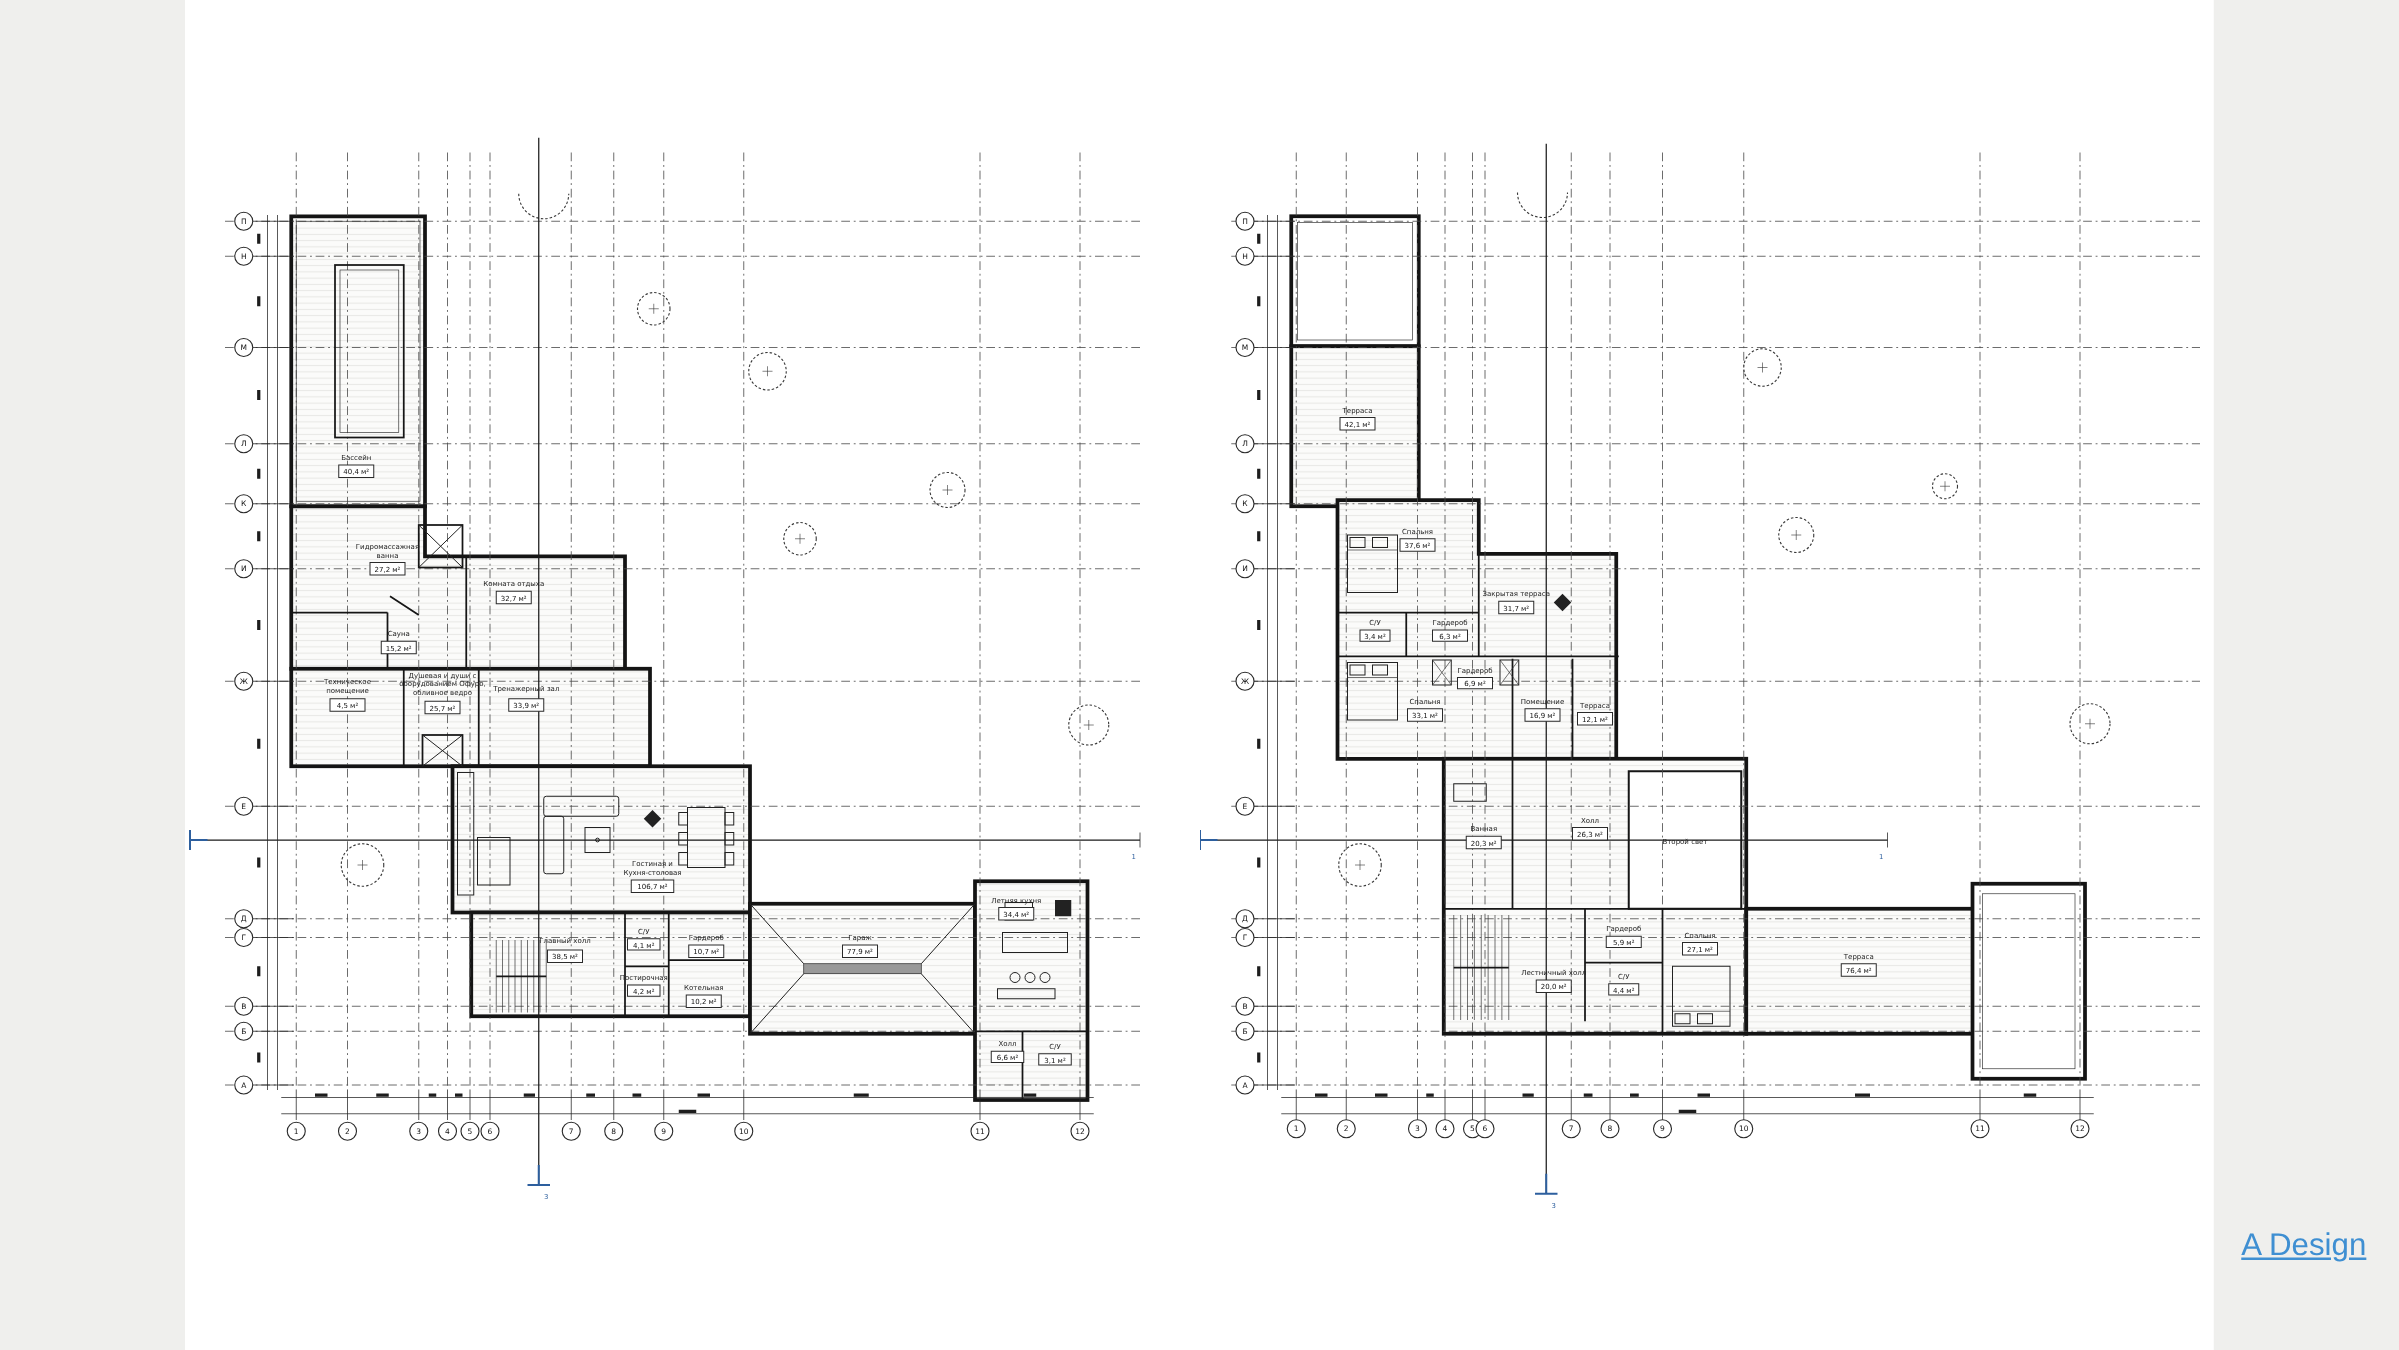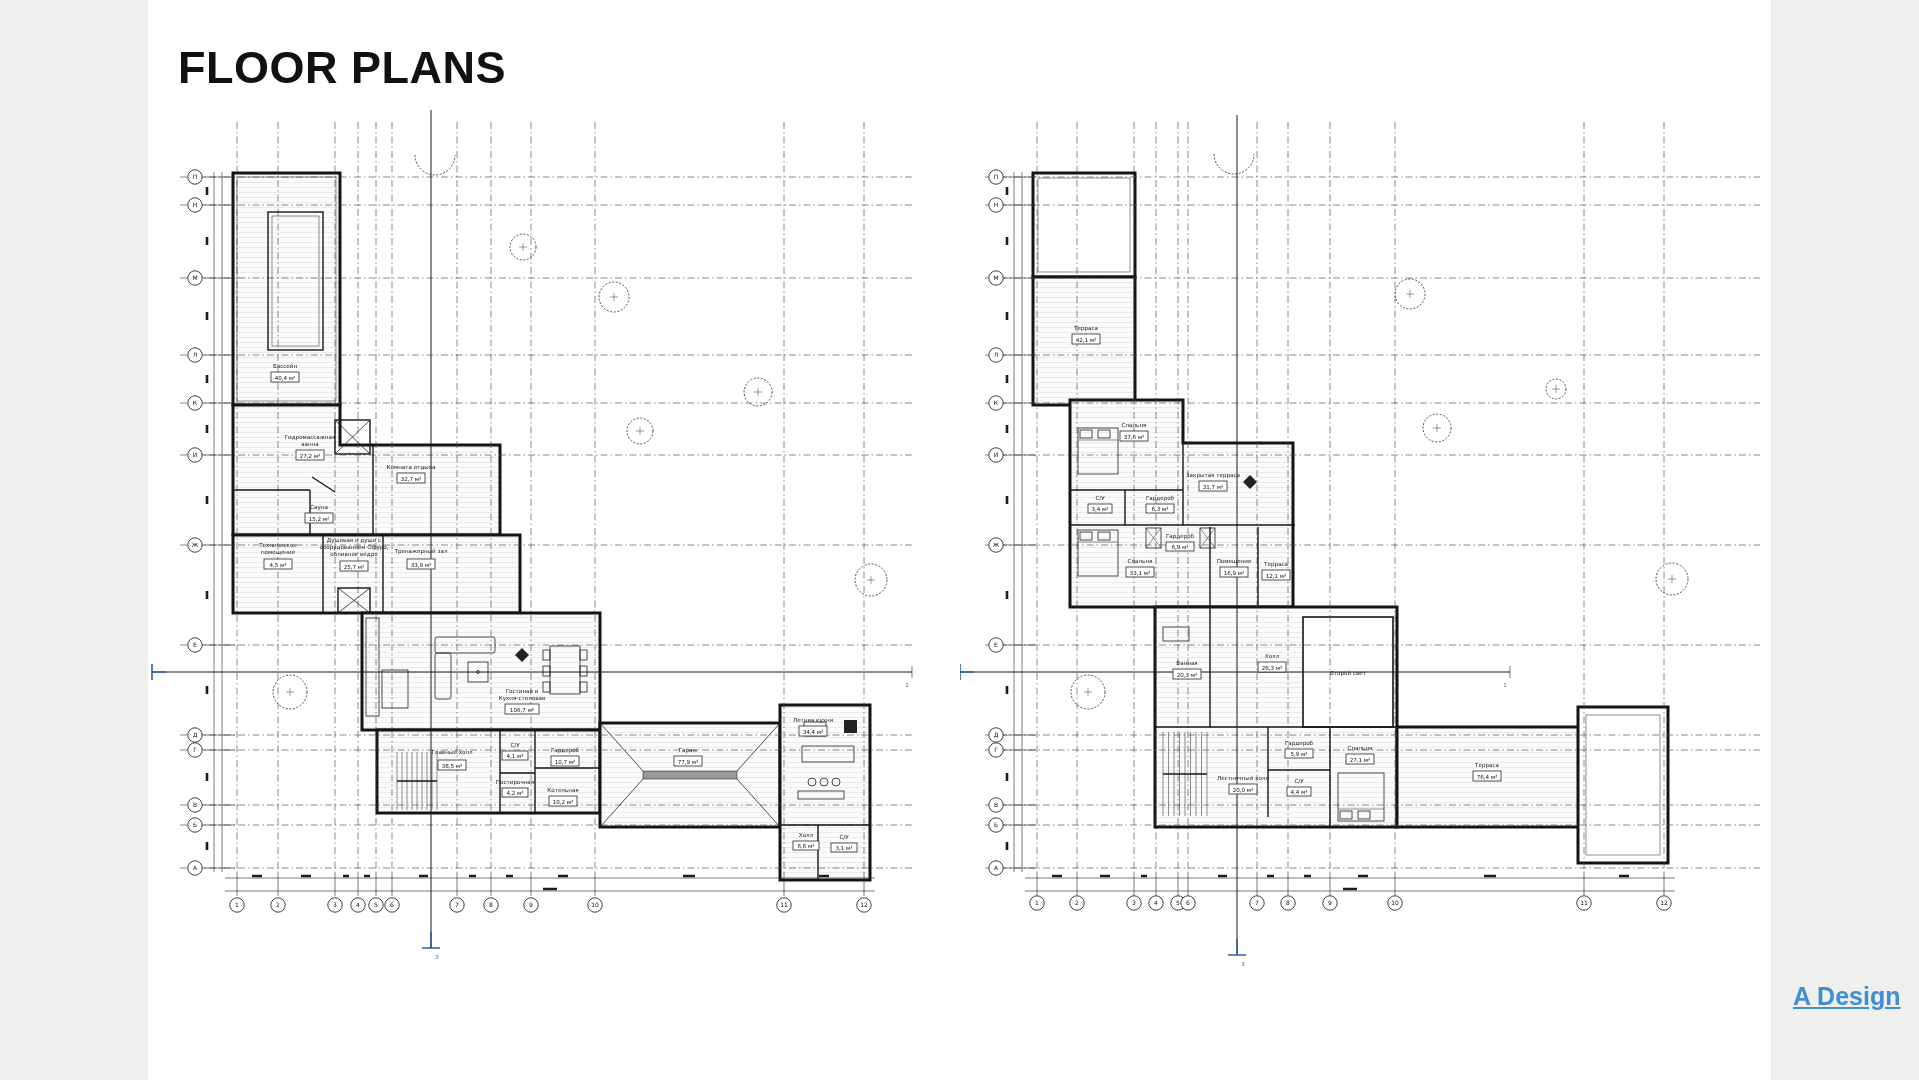--- a/index.html
+++ b/index.html
@@ -2,21 +2,21 @@
 <html><head>
 <meta charset="utf-8">
 <style>
   html,body{margin:0;padding:0;}
   body{background:#efefed;font-family:"Liberation Sans",sans-serif;}
   .stage{position:relative;width:1919px;height:1080px;overflow:hidden;background:#efefed;}
   .panel{position:absolute;left:148px;top:0;width:1623px;height:1080px;background:#ffffff;}
   .page-title{position:absolute;left:178px;top:12px;font-size:45px;font-weight:bold;
     letter-spacing:.5px;color:#111;font-family:"Liberation Sans",sans-serif;}
   .credit{position:absolute;left:1793px;top:980px;width:110px;font-size:25px;line-height:1.32;
-    color:#3f8fd2;text-decoration:underline;cursor:pointer;font-weight:bold;}
+    color:#3f8fd2;text-decoration:underline;cursor:pointer;}
   .plan{position:absolute;top:110px;}
   .plan.p1{left:150px;width:780px;height:880px;}
   .plan.p2{left:960px;width:810px;height:880px;}
   
   .mass{fill:url(#h1);stroke:#141414;stroke-width:3;}
   .mass2{fill:#ffffff;stroke:#141414;stroke-width:3;}
   .grid{stroke:#4a4a4a;stroke-width:.65;fill:none;stroke-dasharray:7 3 1.5 3;}
   .w1{stroke:#161616;stroke-width:1.4;fill:none;}
   .furn{stroke:#222;stroke-width:.8;fill:none;}
   .thin{stroke:#333;stroke-width:.55;fill:none;}
@@ -35,21 +35,20 @@
   .void{fill:#fff;stroke:#161616;stroke-width:1.6;}
   .dark{fill:#999;stroke:#111;stroke-width:.5;}
   .dk2{fill:#222;stroke:none;}
 </style>
 </head>
 <body>
 
 <div class="stage">
   <div class="panel"></div>
 
-  <h1 class="page-title">FLOOR PLANS</h1>
 
   <svg class="plan p1" viewBox="0 0 780 880">
     <defs>
       <pattern id="h1" width="5" height="5" patternUnits="userSpaceOnUse">
         <rect width="5" height="5" fill="#fbfbfa"></rect>
         <path d="M0 2.5H5" stroke="#e7e7e5" stroke-width=".8"></path>
       </pattern>
     </defs>
 
     <g>

